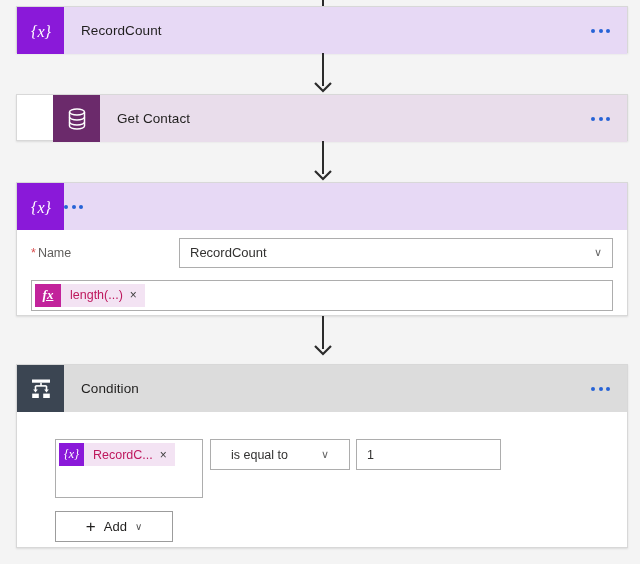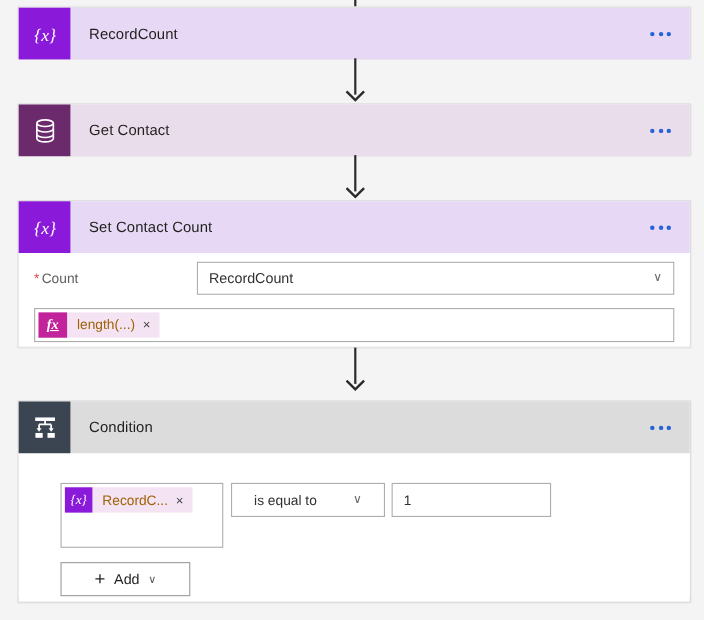--- a/index.html
+++ b/index.html
@@ -55,21 +55,21 @@
   }
   .ellipsis i {
     display: block;
     width: 4px; height: 4px;
     border-radius: 50%;
     background: #2663d6;
   }
 
   
   .head-lavender { background: #e7d9f5; }
-  .head-plum     { background: #e9ddeb; }
+  .head-plum     { background: #e9ddeb; margin-left: 36px; }
   .head-gray     { background: #dcdcdc; }
 
   .tile-purple { background: #8a19d9; }
   .tile-plum   { background: #6b2a6b; }
   .tile-slate  { background: #3b4552; }
 
   
   .card-body { background: #fff; }
 
   
@@ -141,21 +141,21 @@
     display: flex;
     align-items: center;
     justify-content: center;
     font-family: "Liberation Serif", serif;
     font-style: italic;
     font-size: 12px;
   }
   .token-text {
     padding: 0 7px 0 9px;
     font-size: 12.5px;
-    color: #a16207;
+    color: #be185d;
     white-space: nowrap;
   }
   .token-x {
     padding-right: 8px;
     font-size: 12px;
     color: #3d3d3d;
     cursor: default;
   }
 
   
@@ -290,33 +290,32 @@
     </svg>
   </div>
 
   <div class="card" style="top:182px;height:134px;">
     <div class="card-head head-lavender">
       <div class="icon-tile tile-purple">
         <svg width="26" height="26" viewBox="0 0 26 26" aria-hidden="true">
           <text x="13" y="19" text-anchor="middle" fill="#ffffff" font-family="Liberation Serif, serif" font-style="italic" font-size="16">{x}</text>
         </svg>
       </div>
-      <div class="head-title">Set Contact Count</div>
       <div class="ellipsis">
         <i></i>
           <i></i>
           <i></i>
       </div>
     </div>
 
     <div class="card-body">
 
       <div class="field-row" style="height:45px;">
         <div class="field-label">
-          <span class="req">*</span><span>Count</span>
+          <span class="req">*</span><span>Name</span>
         </div>
         <div class="control">
           <div class="txtbox">
             <span>RecordCount</span>
             <span class="chev">∨</span>
           </div>
         </div>
       </div>
 
       <div class="field-row" style="height:40px;">

